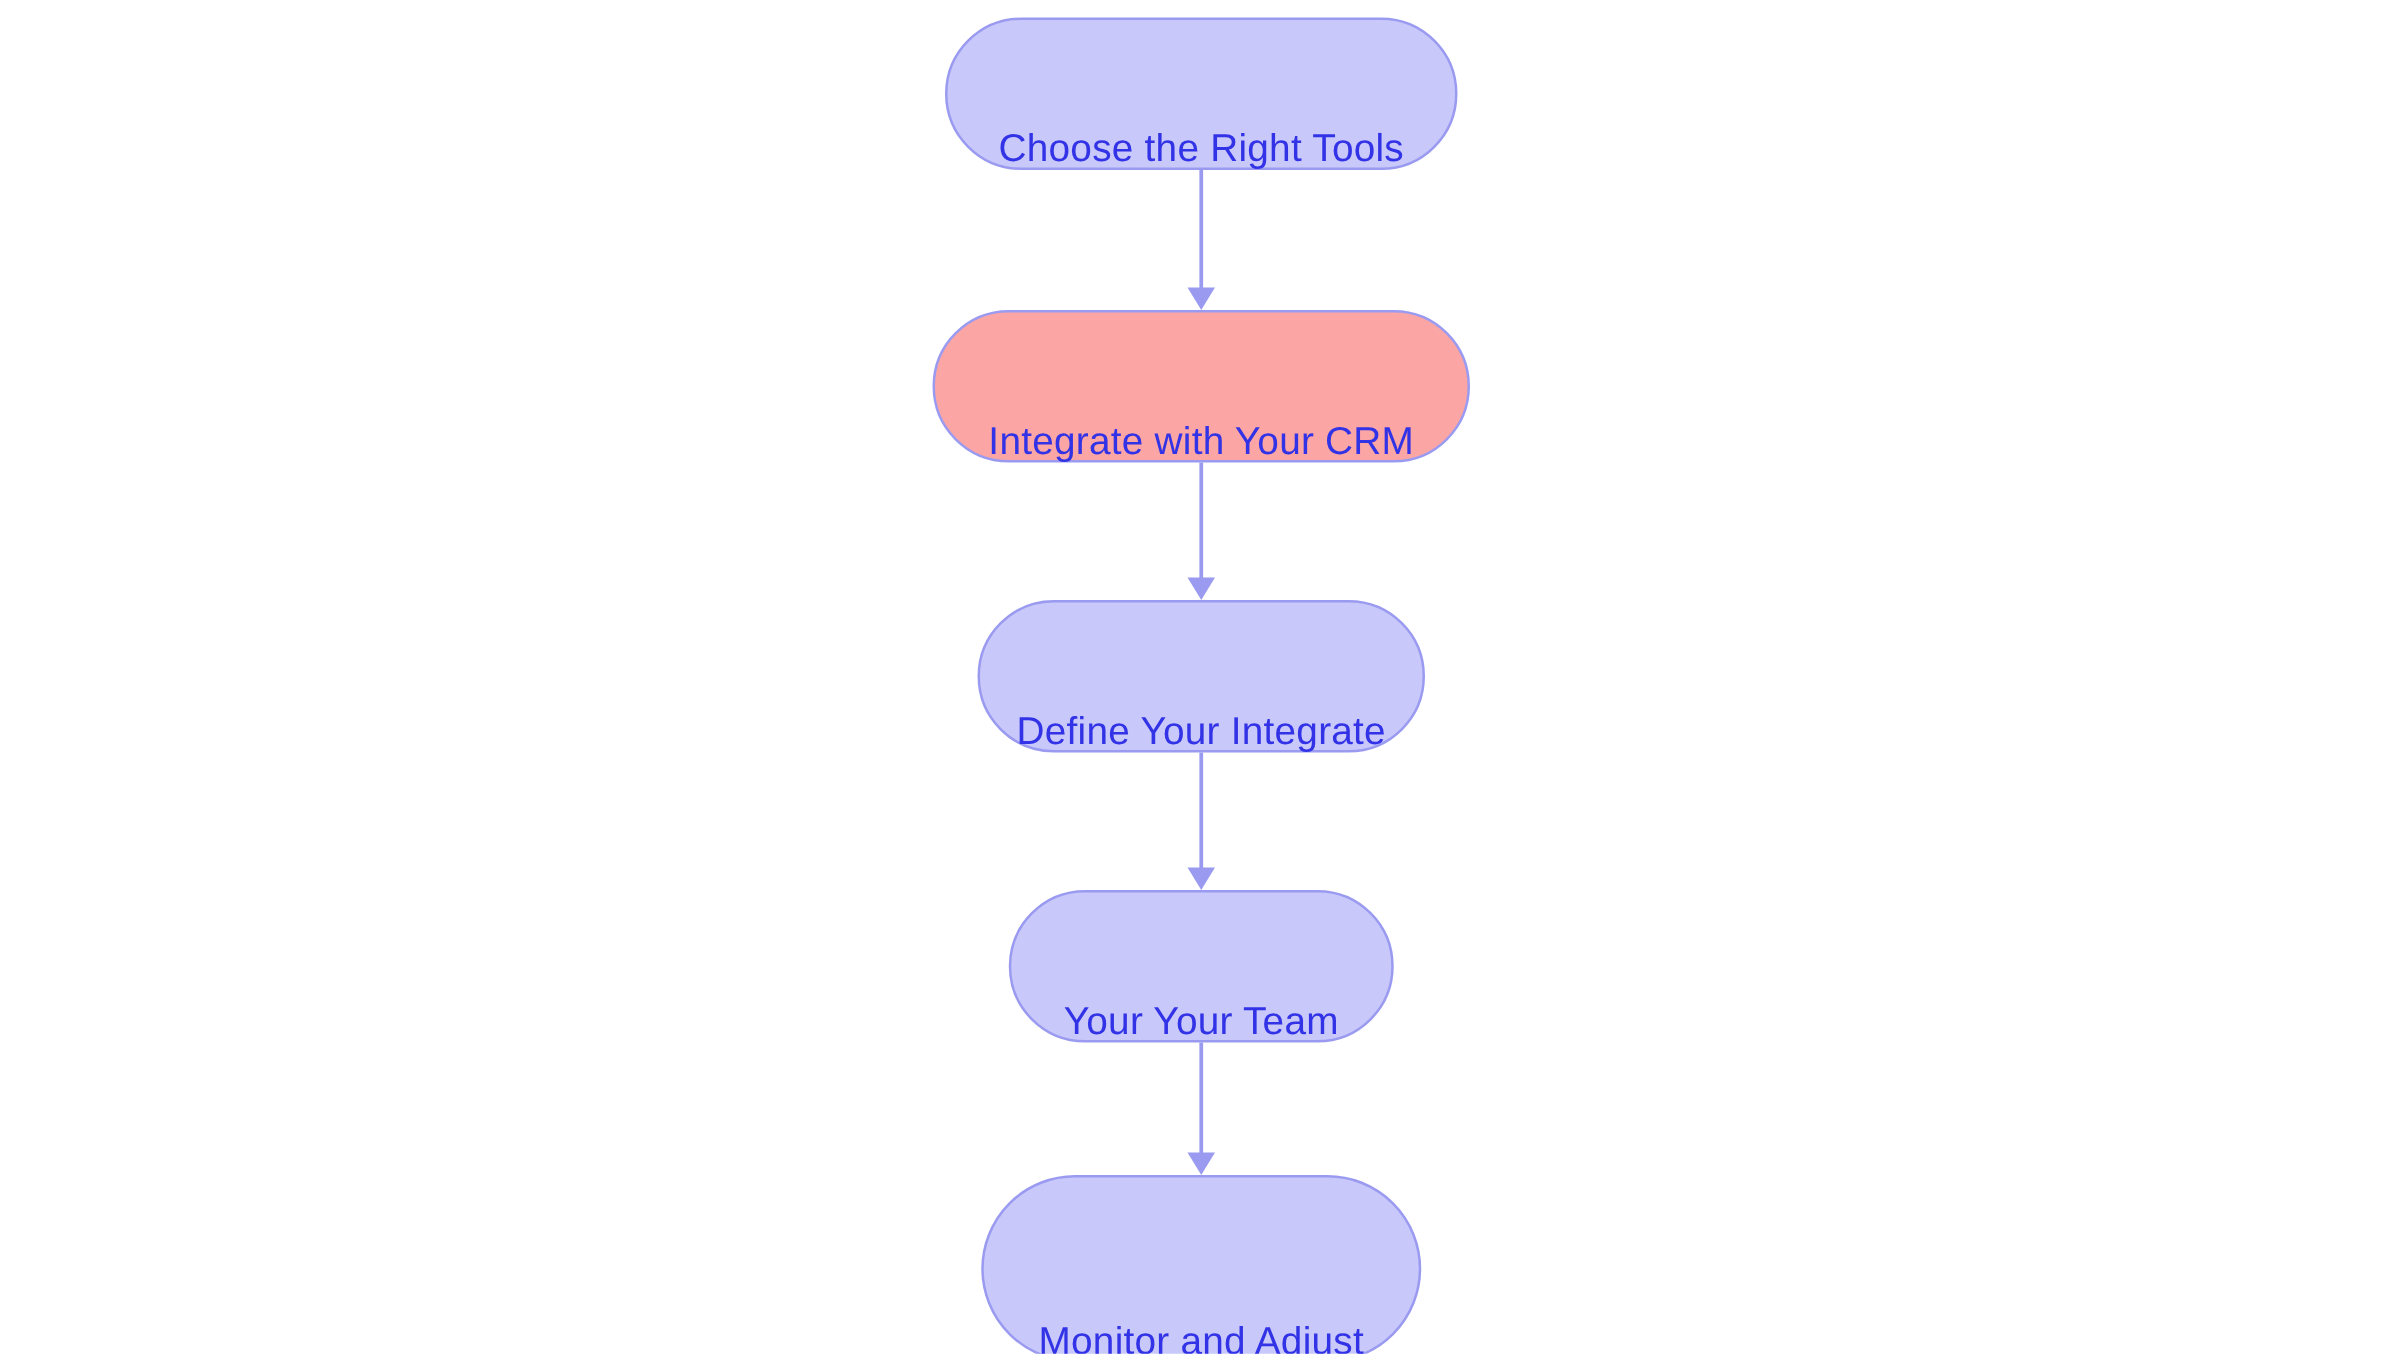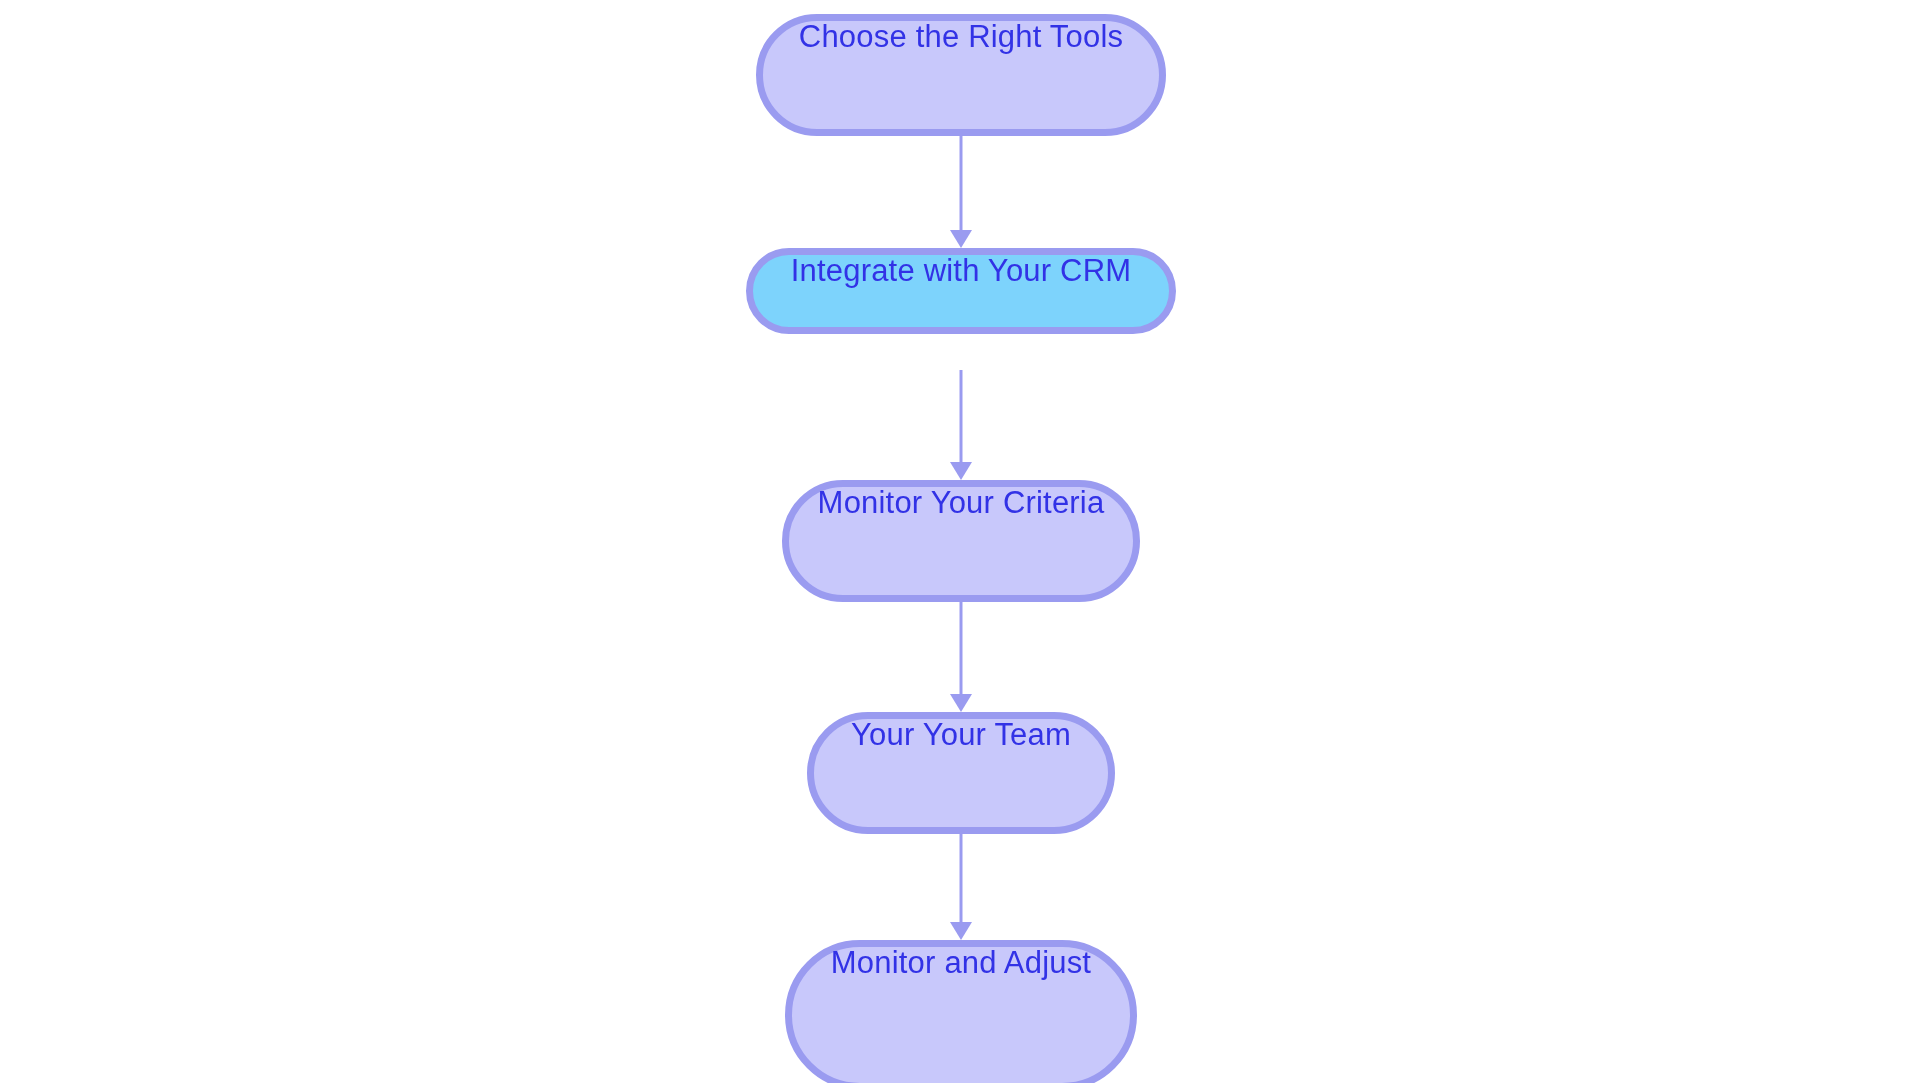--- a/index.html
+++ b/index.html
@@ -16,24 +16,24 @@
   #flowchart {
     position: relative;
     width: 1920px;
     height: 1083px;
     background: #ffffff;
   }
   .node {
     position: absolute;
     box-sizing: border-box;
     display: flex;
-    align-items: flex-start;
+    align-items: flex-end;
     justify-content: center;
     background: #c8c8fb;
-    border: 7px solid #ec4899;
+    border: 2px solid #ec4899;
     border-radius: 9999px;
     height: 122px;
     transform: translateX(-50%);
   }
   .node-label {
     color: #3232e6;
     font-family: "Liberation Sans", sans-serif;
     font-size: 31px;
     font-weight: 400;
     line-height: 1;
@@ -59,33 +59,33 @@
     <span class="node-label" style="color: rgb(50, 50, 230);">Choose the Right Tools</span>
   </div>
 
   <div class="connector" id="conn-0" style="left: 961px; top: 136px; height: 112px;">
     <svg width="24" height="112" viewBox="0 0 24 112" preserveAspectRatio="none">
       <line class="conn-line" x1="12" y1="0" x2="12" y2="96" stroke="#9a9bf0" stroke-width="3"></line>
       <polygon class="conn-head" points="1,94 23,94 12,112" fill="#9a9bf0"></polygon>
     </svg>
   </div>
 
-  <div class="node" id="node-1" style="left: 961px; top: 248px; width: 430px; height: 86px; background: #7dd3fc; border-color: rgb(154, 155, 240);">
+  <div class="node" id="node-1" style="left: 961px; top: 248px; width: 430px; height: 122px; background: #fca5a5; border-color: rgb(154, 155, 240);">
     <span class="node-label" style="color: rgb(50, 50, 230);">Integrate with Your CRM</span>
   </div>
 
   <div class="connector" id="conn-1" style="left: 961px; top: 370px; height: 110px;">
     <svg width="24" height="110" viewBox="0 0 24 110" preserveAspectRatio="none">
       <line class="conn-line" x1="12" y1="0" x2="12" y2="94" stroke="#9a9bf0" stroke-width="3"></line>
       <polygon class="conn-head" points="1,92 23,92 12,110" fill="#9a9bf0"></polygon>
     </svg>
   </div>
 
   <div class="node" id="node-2" style="left: 961px; top: 480px; width: 358px; height: 122px; background: rgb(200, 200, 251); border-color: rgb(154, 155, 240);">
-    <span class="node-label" style="color: rgb(50, 50, 230);">Monitor Your Criteria</span>
+    <span class="node-label" style="color: rgb(50, 50, 230);">Define Your Integrate</span>
   </div>
 
   <div class="connector" id="conn-2" style="left: 961px; top: 602px; height: 110px;">
     <svg width="24" height="110" viewBox="0 0 24 110" preserveAspectRatio="none">
       <line class="conn-line" x1="12" y1="0" x2="12" y2="94" stroke="#9a9bf0" stroke-width="3"></line>
       <polygon class="conn-head" points="1,92 23,92 12,110" fill="#9a9bf0"></polygon>
     </svg>
   </div>
 
   <div class="node" id="node-3" style="left: 961px; top: 712px; width: 308px; height: 122px; background: rgb(200, 200, 251); border-color: rgb(154, 155, 240);">

